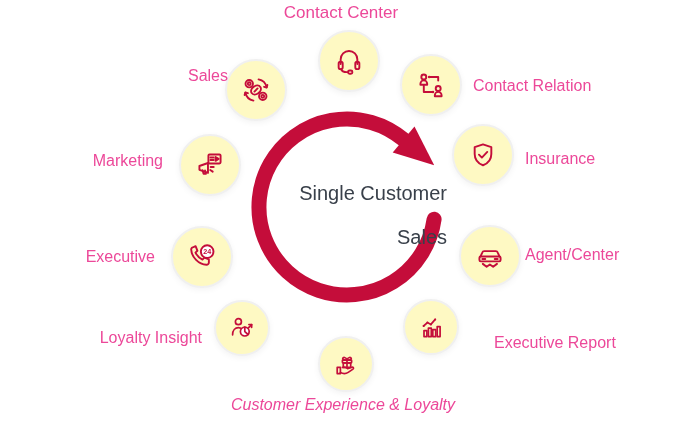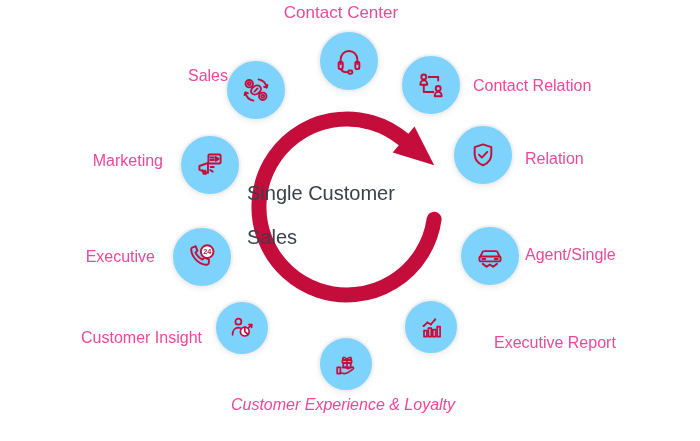--- a/index.html
+++ b/index.html
@@ -2,29 +2,29 @@
 <html><head>
 <meta charset="utf-8">
 <style>
   html,body { margin:0; padding:0; background:#ffffff; }
   .canvas {
     position:relative; width:700px; height:441px; background:#ffffff;
     font-family:"Liberation Sans", sans-serif; color:#3A3F47; overflow:hidden;
   }
   .arc-layer { position:absolute; left:0; top:0; }
   .cir {
-    position:absolute; background:#7dd3fc; border:2px solid #F0F0F0; border-radius:50%;
+    position:absolute; background:#fef9c3; border:2px solid #F0F0F0; border-radius:50%;
     box-shadow:0 2px 6px rgba(0,0,0,0.05);
     display:flex; align-items:center; justify-content:center; box-sizing:border-box;
   }
   .c62 { width:62px; height:62px; }
   .c56 { width:56px; height:56px; }
   .lbl { position:absolute; font-size:16px; line-height:20px; color:#ec4899; white-space:nowrap; }
   .lbl-center { text-align:center; }
-  .ctr { position:absolute; left:247px; width:200px; text-align:left; font-size:20px; line-height:24px; color:#39404A; }
+  .ctr { position:absolute; left:247px; width:200px; text-align:right; font-size:20px; line-height:24px; color:#39404A; }
   .two-line { white-space:normal; text-align:center; line-height:22px;font-style:italic; }
   .ic { stroke:#C40D3A; fill:none; stroke-width:1.7; stroke-linecap:round; stroke-linejoin:round; }
   .ic .fill  { fill:#C40D3A; stroke:none; }
   .ic .wfill { fill:#ffffff; }
   .badge-text {
     fill:#C40D3A; stroke:none; font-family:"Liberation Sans", sans-serif;
     font-size:6.4px; font-weight:bold; text-anchor:middle;
   }
 </style>
 </head>
@@ -64,31 +64,31 @@
     </svg>
   </div>
   <div class="lbl" style="left:473px; top:76px">Contact Relation</div>
 
   <div class="cir c62" style="left:452px; top:124px">
     <svg class="ic" width="36" height="36" viewBox="0 0 32 32">
       <path d="M16 6.6 l7.4 2.4 v6 c0 4.9 -3.1 8.4 -7.4 10.1 c-4.3 -1.7 -7.4 -5.2 -7.4 -10.1 v-6 z"></path>
       <path d="M12.4 15.7 l2.6 2.6 4.8 -5"></path>
     </svg>
   </div>
-  <div class="lbl" style="left:525px; top:149px">Relation</div>
+  <div class="lbl" style="left:525px; top:149px">Insurance</div>
 
   <div class="cir c62" style="left:459px; top:225px">
     <svg class="ic" width="36" height="36" viewBox="0 0 32 32">
       <path d="M7.6 16.4 l1.5 -3.5 a1.9 1.9 0 0 1 1.8 -1.2 h10.2 a1.9 1.9 0 0 1 1.8 1.2 l1.5 3.5"></path>
       <rect x="6.6" y="16.4" width="18.8" height="4.4" rx="1.2"></rect>
       <path d="M9.2 18.6 h2.6 M20.2 18.6 h2.6"></path>
       <path d="M9.6 23 l3.4 2.6 2.9 -2.1 2.9 2.1 3.4 -2.6"></path>
     </svg>
   </div>
-  <div class="lbl" style="left:525px; top:245px">Agent/Single</div>
+  <div class="lbl" style="left:525px; top:245px">Agent/Center</div>
 
   <div class="cir c56" style="left:403px; top:299px">
     <svg class="ic" width="32" height="32" viewBox="0 0 32 32">
       <path d="M9 25.6 v-6 h2.9 v6 z"></path>
       <path d="M13.4 25.6 v-8.4 h2.9 v8.4 z"></path>
       <path d="M17.8 25.6 v-7 h2.9 v7 z"></path>
       <path d="M22.2 25.6 v-10 h2.9 v10 z"></path>
       <polyline points="8.6,15 12.4,11.6 15.9,13.4 20.2,8.4"></polyline>
       <circle class="fill" cx="8.6" cy="15" r="1"></circle>
       <circle class="fill" cx="12.4" cy="11.6" r="1"></circle>
@@ -116,21 +116,21 @@
   <div class="cir c56" style="left:214px; top:300px">
     <svg class="ic" width="32" height="32" viewBox="0 0 32 32">
       <circle cx="12.4" cy="9.7" r="3"></circle>
       <path d="M6.6 22.8 c0 -4.5 2.6 -7.1 5.8 -7.1 c1.9 0 3.5 0.9 4.5 2.4"></path>
       <circle class="wfill" cx="18.8" cy="19.6" r="4.4"></circle>
       <path d="M18.8 19.6 v-4.4 M18.8 19.6 l3.3 2.9"></path>
       <path d="M22.4 15.9 l3.2 -3.2"></path>
       <polyline points="22.9,12.5 25.7,12.6 25.6,15.4"></polyline>
     </svg>
   </div>
-  <div class="lbl" style="right:498px; top:328px">Customer Insight</div>
+  <div class="lbl" style="right:498px; top:328px">Loyalty Insight</div>
 
   <div class="cir c62" style="left:171px; top:226px">
     <svg class="ic" width="36" height="36" viewBox="0 0 32 32">
       <path d="M8.4 7.2 a2 2 0 0 0 -2 2.1 c0.4 7 6.6 13.2 13.6 13.6 a2 2 0 0 0 2.1 -2 v-2.7 l-4 -1.6 -1.7 1.7 c-2.9 -1.4 -4.8 -3.3 -6.2 -6.2 l1.7 -1.7 -1.6 -4 z"></path>
       <circle class="wfill" cx="20.6" cy="11.2" r="5.6" stroke="#C40D3A"></circle>
       <text x="20.6" y="13.3" class="badge-text">24</text>
     </svg>
   </div>
   <div class="lbl" style="right:545px; top:247px">Executive</div>
 

